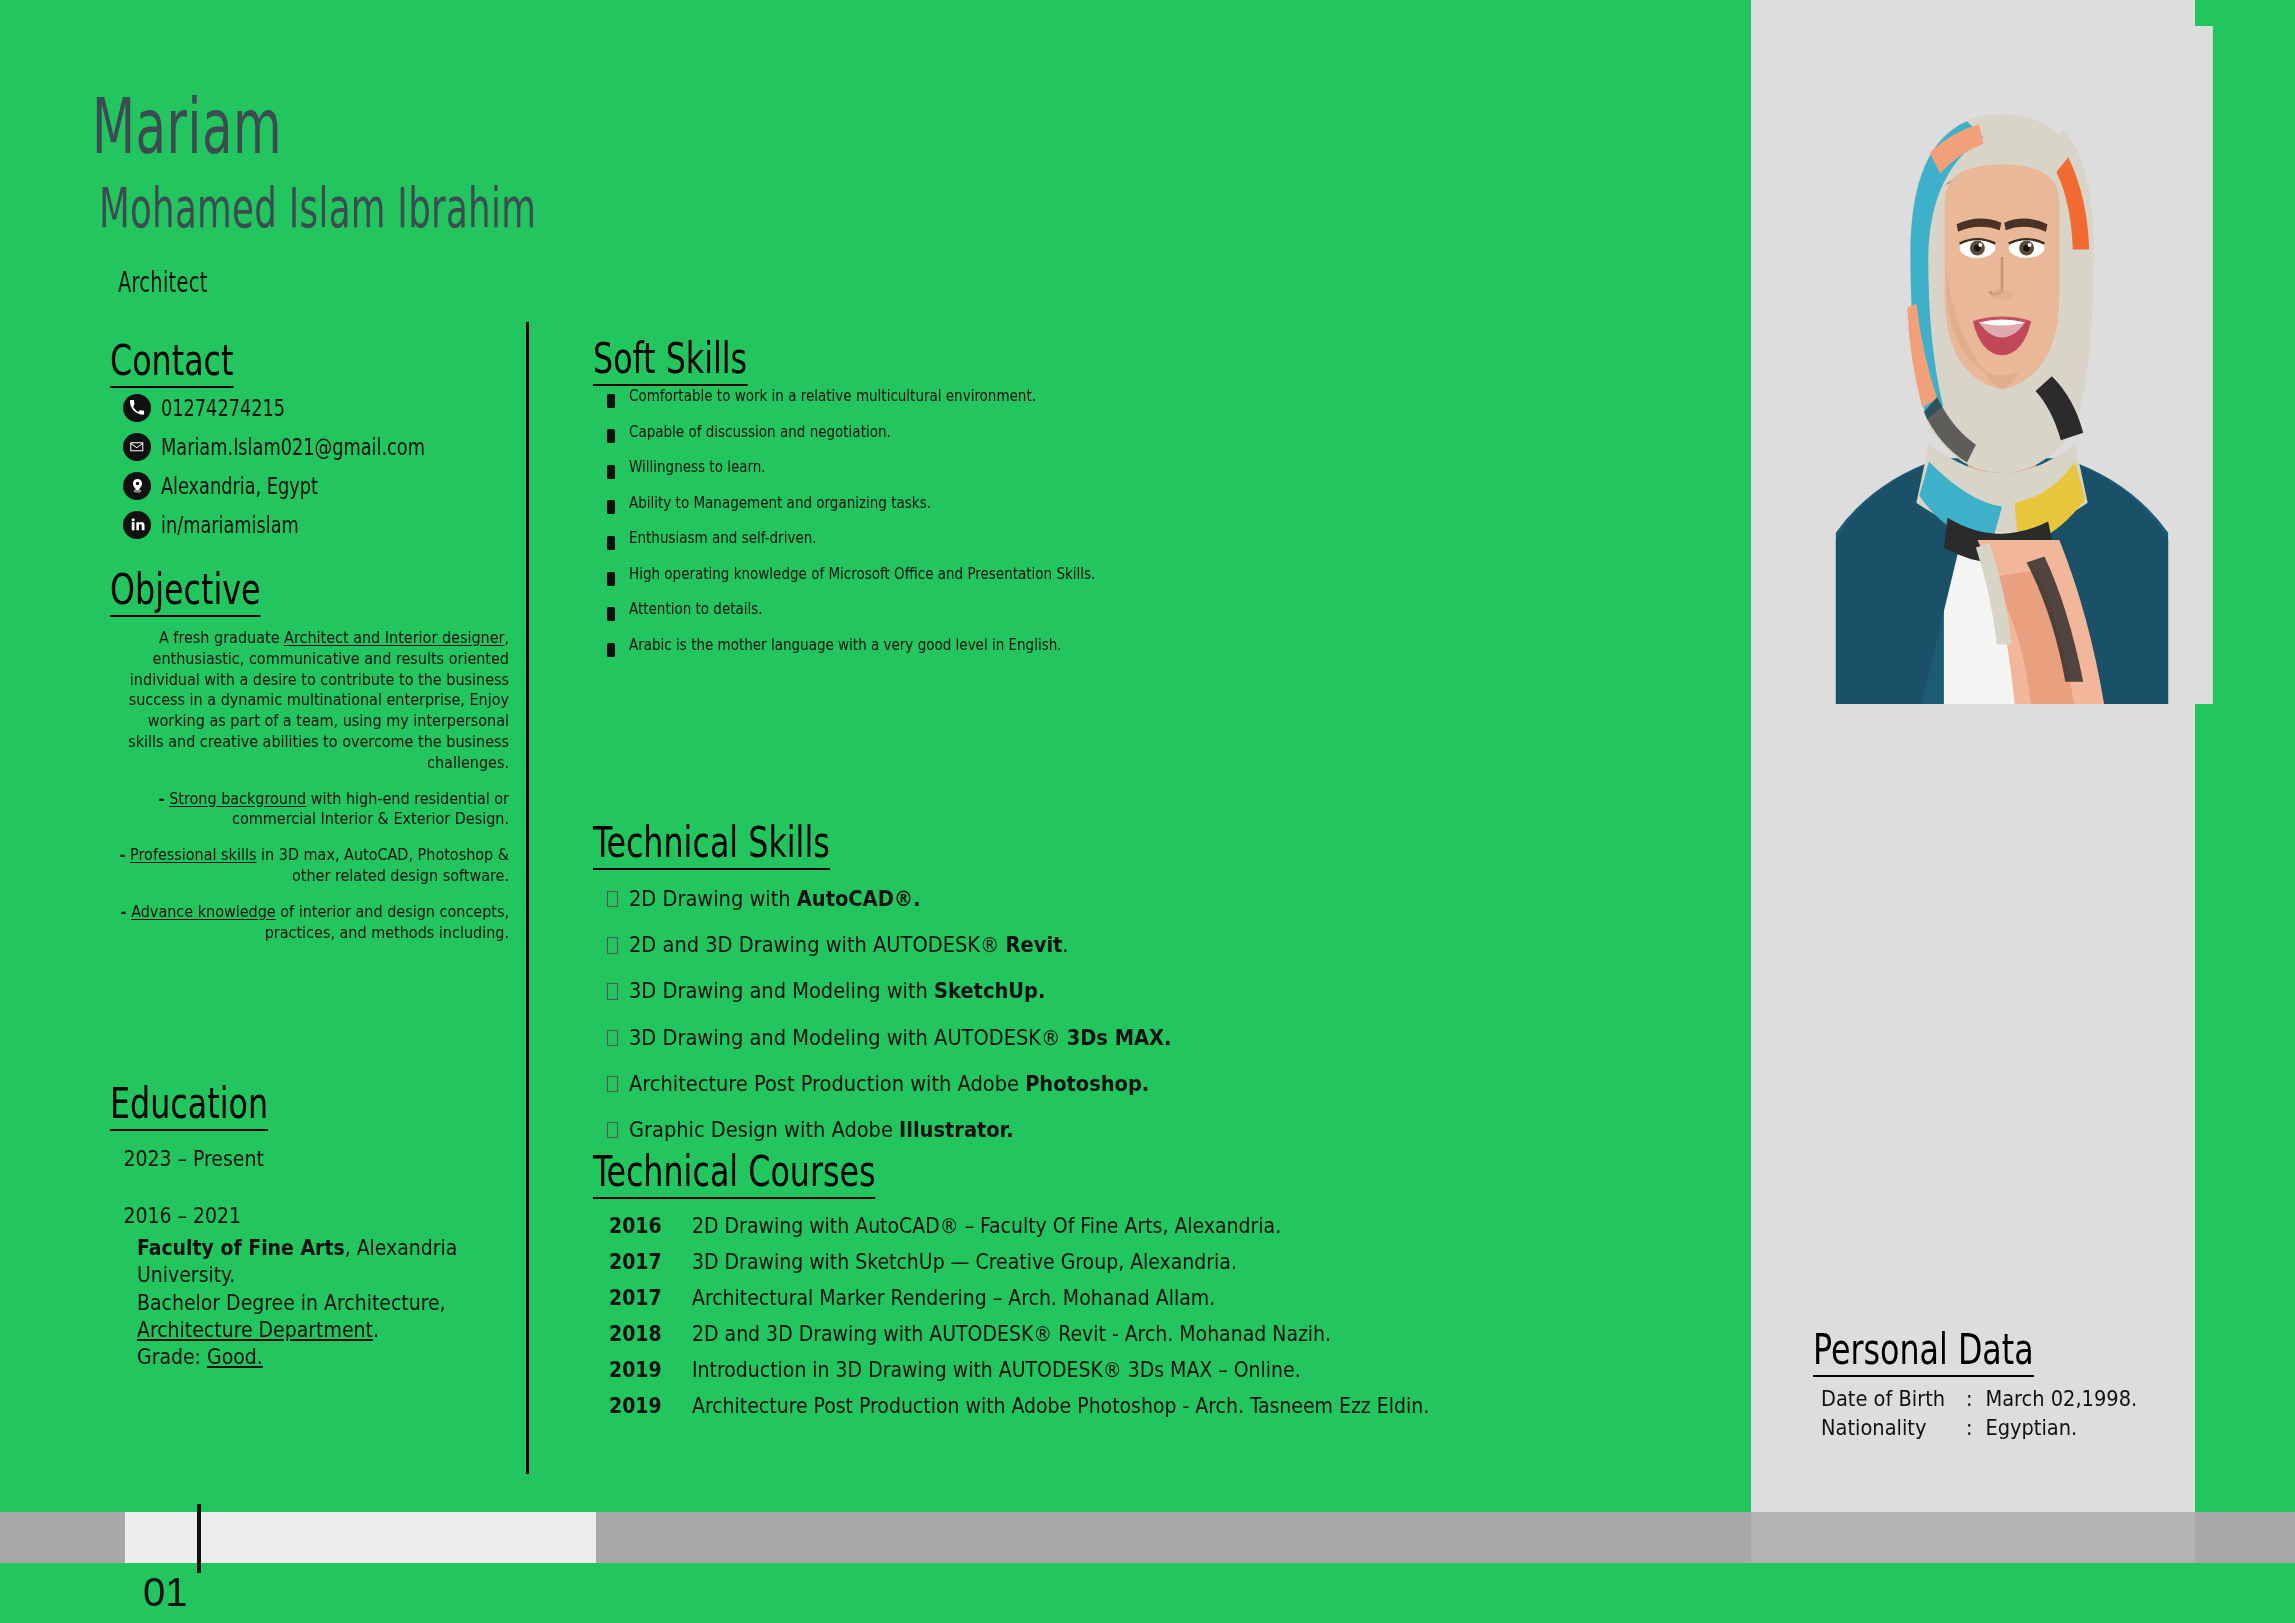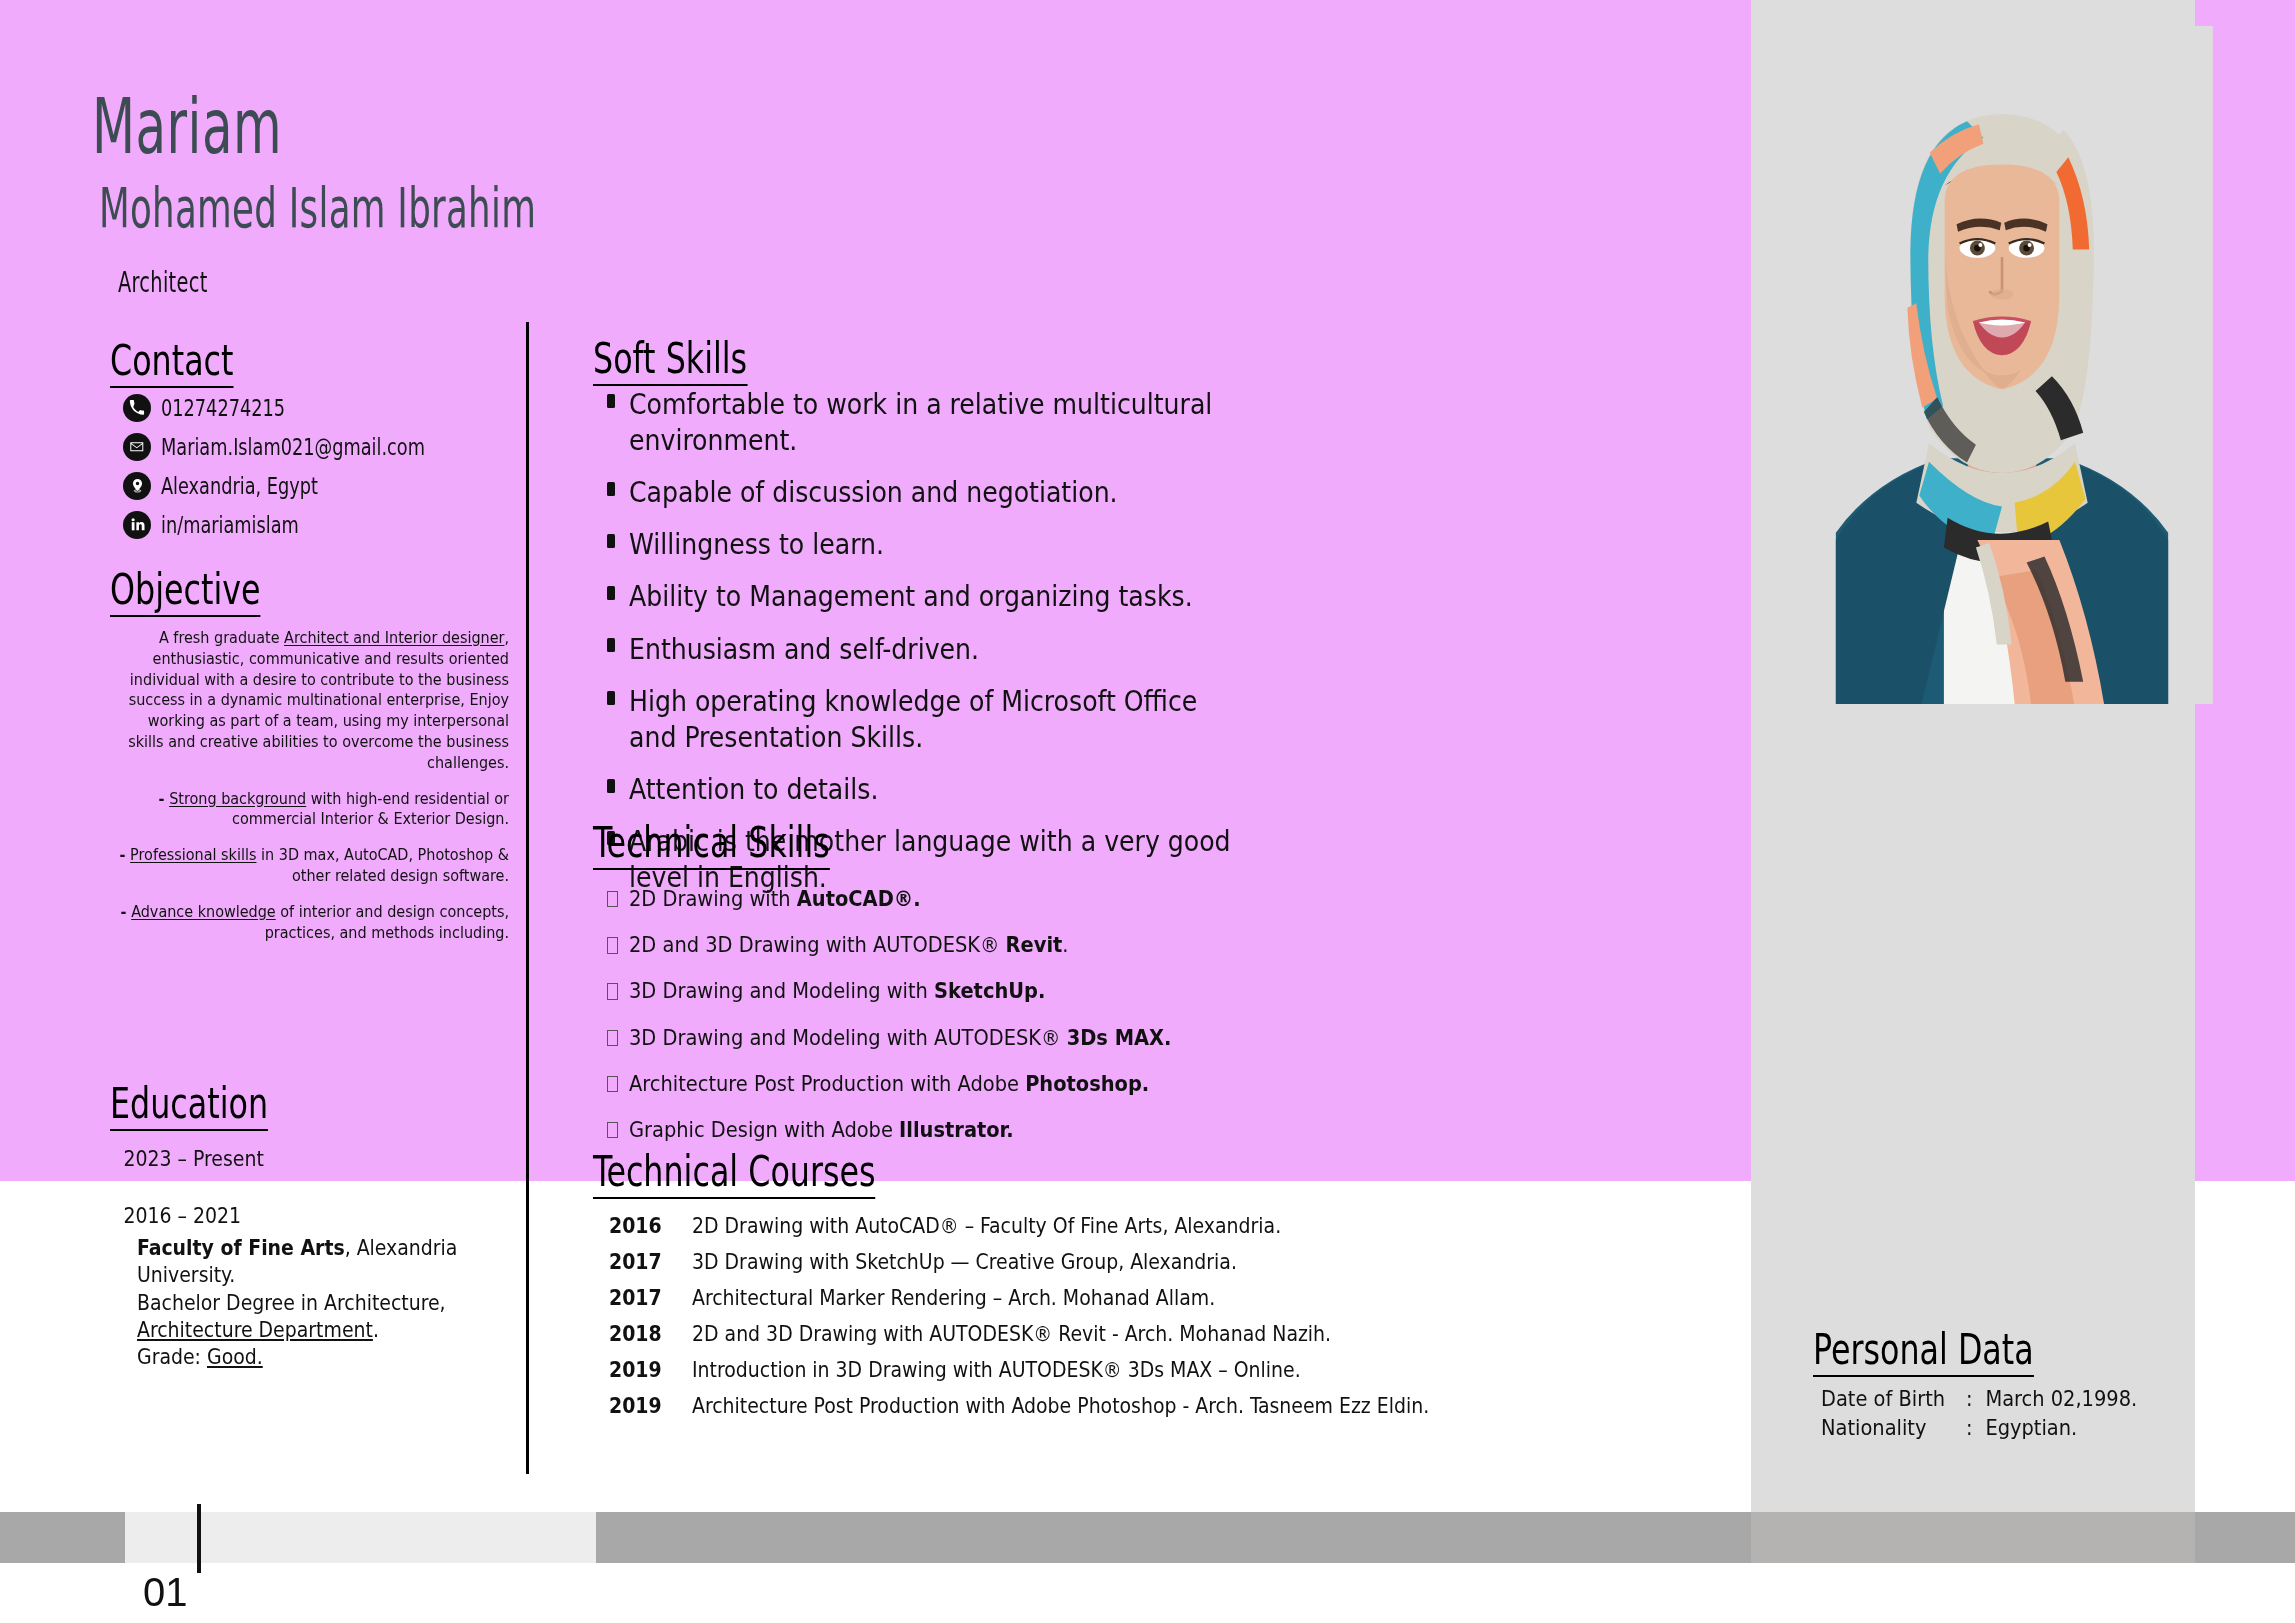--- a/index.html
+++ b/index.html
@@ -6,22 +6,22 @@
   html, body {
     width: 2295px;
     height: 1623px;
     background: #ffffff;
     font-family: "Liberation Sans", sans-serif;
     overflow: hidden;
   }
   #page {
     position: relative;
     width: 2295px;
-    height: 1181px;
-    background: #f0abfc;
+    height: 1623px;
+    background: #22c55e;
   }
 
   
   .right-panel {
     position: absolute;
     left: 1751px; top: 0;
     width: 444px; height: 1544px;
     background: #dddddd;
   }
   .photo-frame {
@@ -153,21 +153,21 @@
     width: 3px; height: 1152px;
     background: #000000;
   }
 
   
   .soft-list {
     position: absolute;
     left: 602px; top: 387px;
     width: 641px;
     font-family: "DejaVu Sans Condensed", "Liberation Sans Narrow", "Liberation Sans", sans-serif;
-    font-size: 28px;
+    font-size: 15px;
     line-height: 1.28;
     color: #111111;
   }
   .soft-item {
     position: relative;
     margin-bottom: 16.4px;
     padding-left: 27px;
   }
   .soft-item:last-child { margin-bottom: 0; }
   .bullet-sq {

